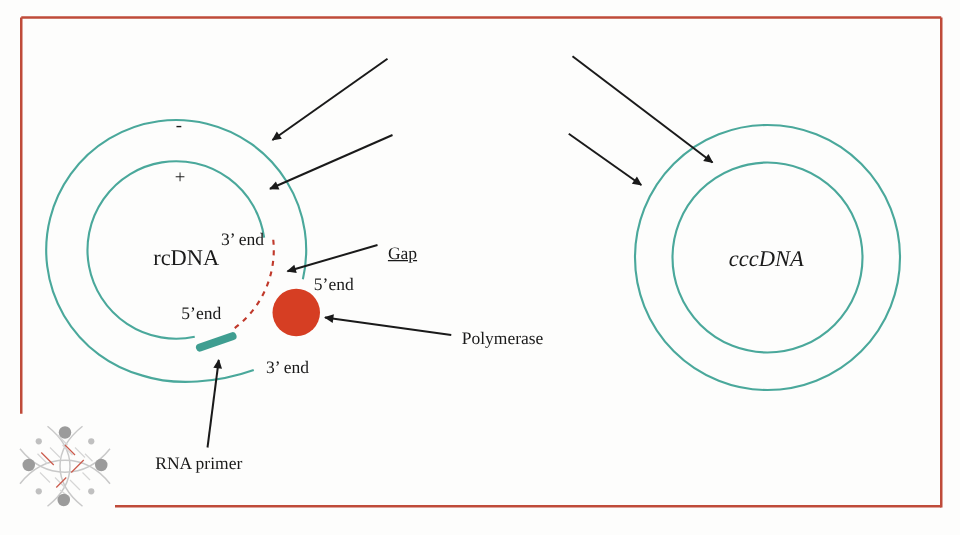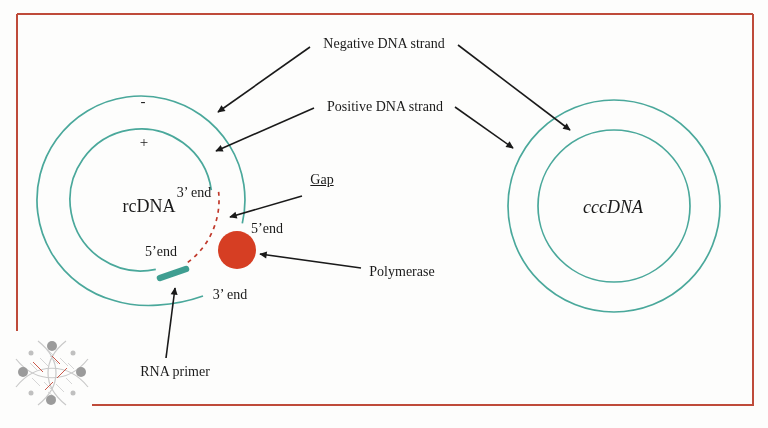--- a/index.html
+++ b/index.html
@@ -99,27 +99,25 @@
       </g>
       <g fill="#c0c0c0">
         <circle cx="31" cy="353" r="2.5"></circle>
         <circle cx="73" cy="353" r="2.5"></circle>
         <circle cx="31" cy="393" r="2.5"></circle>
         <circle cx="73" cy="393" r="2.5"></circle>
       </g>
     </g>
   </svg>
 
-  <div class="lbl" style="left:384px;top:36px;">Negative DNA strand</div>
-  <div class="lbl" style="left:385px;top:99px;">Positive DNA strand</div>
   <div class="lbl big" style="left:149px;top:197px;">rcDNA</div>
   <div class="lbl big" style="left:613px;top:198px;font-style:italic;">cccDNA</div>
   <div class="lbl sign" style="left:143px;top:93px;">-</div>
   <div class="lbl sign" style="left:144px;top:134px;">+</div>
   <div class="lbl" style="left:194px;top:185px;">3’ end</div>
-  <div class="lbl" style="left:322px;top:172px;text-decoration:underline;">Gap</div>
+  <div class="lbl" style="left:322px;top:196px;text-decoration:underline;">Gap</div>
   <div class="lbl" style="left:267px;top:221px;">5’end</div>
   <div class="lbl" style="left:161px;top:244px;">5’end</div>
   <div class="lbl" style="left:230px;top:287px;">3’ end</div>
   <div class="lbl" style="left:402px;top:264px;text-align:center;">Polymerase</div>
-  <div class="lbl" style="left:175px;top:364px;">RNA primer</div>
+  <div class="lbl" style="left:159px;top:364px;">RNA primer</div>
 
 </div>
 
 </body></html>

